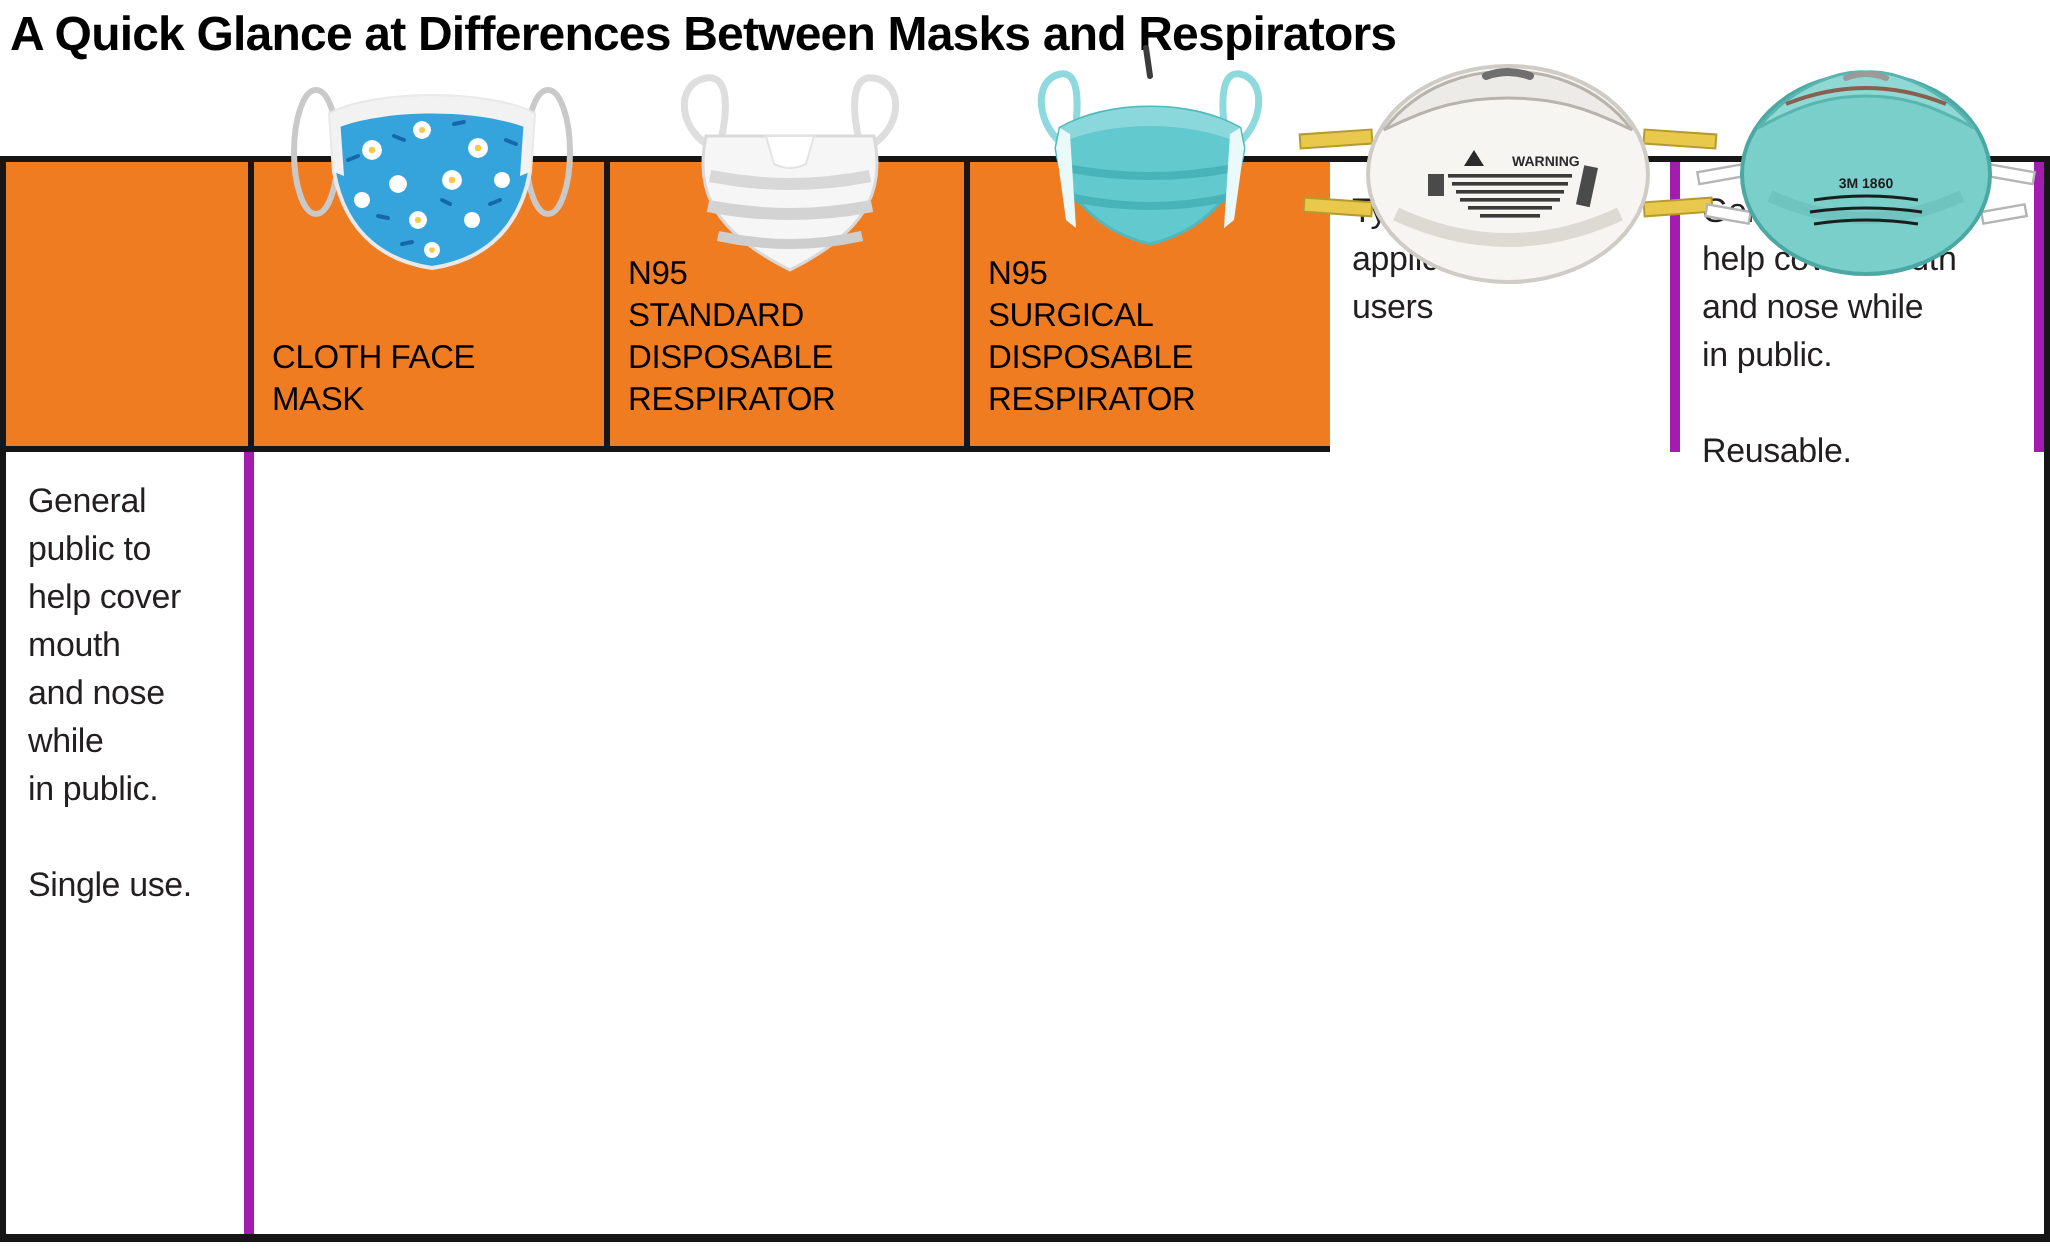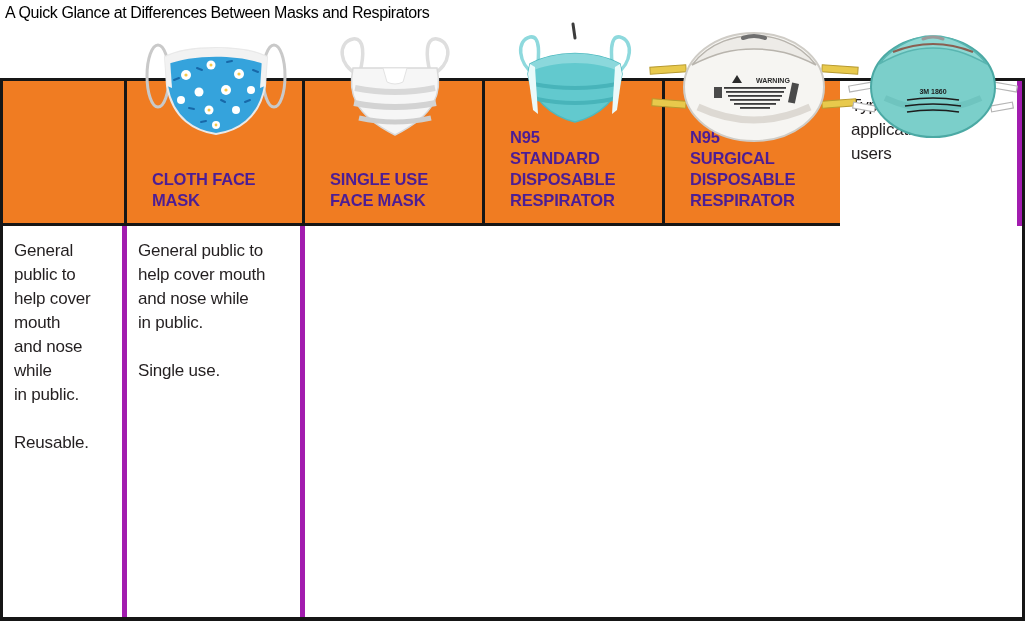--- a/index.html
+++ b/index.html
@@ -6,21 +6,21 @@
   .page{
     position:relative;
     width:1025px;height:625px;
     background:#ffffff;
     font-family:"Liberation Sans", sans-serif;
     color:#231F20;
     overflow:hidden;
   }
   .page-title{
     position:absolute;top:4px;left:5px;
-    font-size:16px;font-weight:normal;letter-spacing:-0.4px;
+    font-size:24px;font-weight:bold;letter-spacing:-0.4px;
     color:#000;white-space:nowrap;
   }
   .cmp-table{
     position:absolute;top:78px;left:0;
     width:1025px;height:543px;
     box-sizing:border-box;
     border:3px solid #161616;
     border-bottom-width:4px;
     display:grid;
     grid-template-columns:124px 178px 180px 180px 175px 182px;
@@ -29,22 +29,22 @@
   }
   .hdr{
     position:relative;
     background:#F07C22;
     box-sizing:border-box;
     border-right:3px solid #161616;
     border-bottom:3px solid #161616;
   }
   .hdr.last{border-right:none;}
   .hdr-label{
-    position:absolute;left:25px;bottom:12px;right:4px;
-    color:#4c1d95;font-weight:bold;
+    position:absolute;left:9px;bottom:12px;right:4px;
+    color:#000000;font-weight:normal;
     font-size:16.5px;line-height:21px;letter-spacing:-0.2px;
     white-space:pre-line;
   }
   .cell{
     box-sizing:border-box;
     border-right:5px solid #a21caf;
     background:#fff;
     padding:13px 8px 0 11px;
     font-size:17px;line-height:24px;letter-spacing:-0.2px;
     white-space:pre-line;
@@ -58,24 +58,20 @@
 <div class="page">
 
   <div class="page-title">A Quick Glance at Differences Between Masks and Respirators</div>
 
   <div class="cmp-table">
 
     <div class="hdr"></div>
     <div class="hdr">
       <div class="hdr-label">CLOTH FACE
 MASK</div>
-    </div>
-    <div class="hdr">
-      <div class="hdr-label">SINGLE USE
-FACE MASK</div>
     </div>
     <div class="hdr">
       <div class="hdr-label">N95
 STANDARD
 DISPOSABLE
 RESPIRATOR</div>
     </div>
     <div class="hdr last">
       <div class="hdr-label">N95
 SURGICAL

